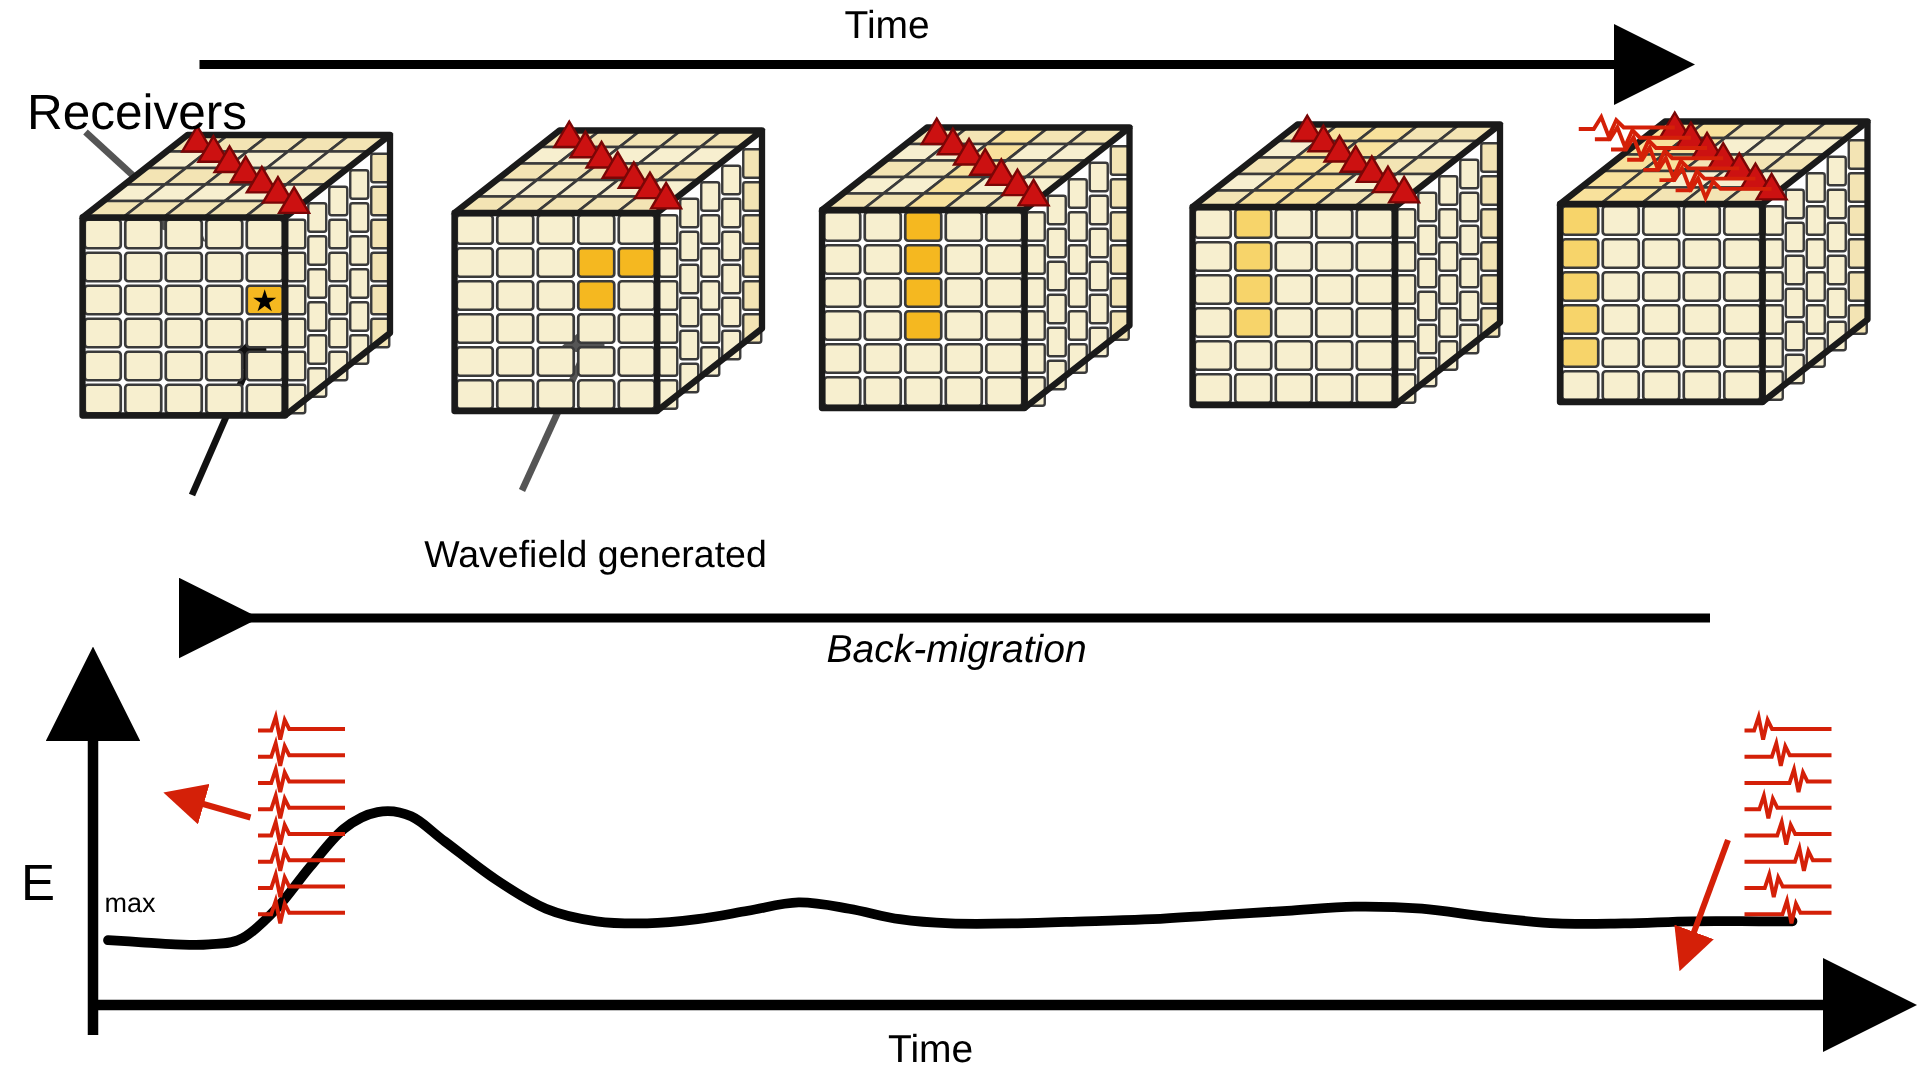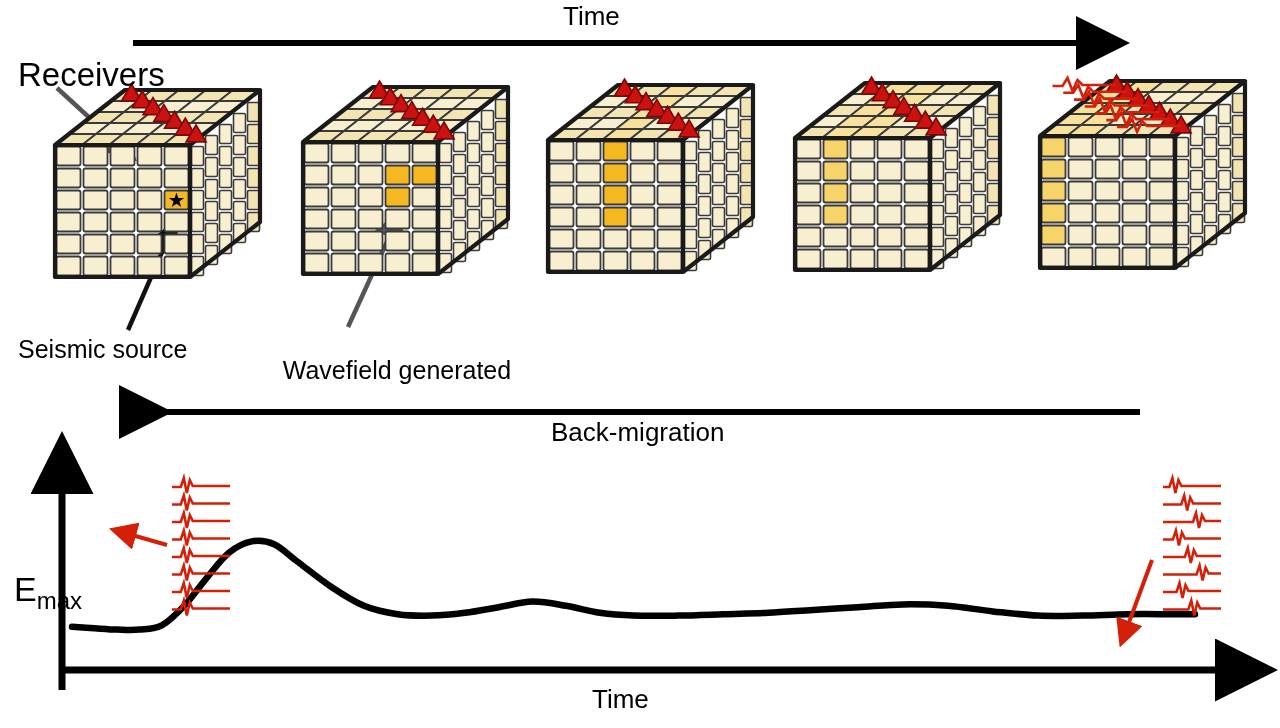--- a/index.html
+++ b/index.html
@@ -8,24 +8,24 @@
     font-family:"Liberation Sans","DejaVu Sans",sans-serif;
     color:#000;
   }
   #root{position:absolute;left:0;top:0;width:1280px;height:728px;}
   svg.layer{position:absolute;left:0;top:0;width:1280px;height:728px;overflow:visible;}
   .lbl{position:absolute;white-space:pre;line-height:1.08;}
   .lbl-receivers{left:18px;top:57px;font-size:33px;}
   .lbl-source{left:18px;top:336px;font-size:25px;}
   .lbl-wavefield{left:255px;top:330px;font-size:25px;}
   .lbl-time-top{left:563px;top:2px;font-size:26px;}
-  .lbl-backmig{left:551px;top:418px;font-size:26px;}
+  .lbl-backmig{left:551px;top:418px;font-size:26px;font-style:italic;}
   .lbl-time-bot{left:592px;top:685px;font-size:26px;}
   .lbl-emax{position:absolute;left:14px;top:570px;font-size:34px;}
-  .lbl-emax sub{font-size:24px;}
+  .lbl-emax sub{font-size:18px;margin-left:33px;}
 </style>
 </head>
 <body>
 
 <div id="root">
 
   <svg class="layer" viewBox="0 0 1280 728">
     <defs>
       <marker id="ah-r" markerWidth="9" markerHeight="9" refX="1" refY="4.5" orient="auto">
         <path d="M0,0 L9,4.5 L0,9 Z" fill="#000"></path>
@@ -641,21 +641,20 @@
 
     <g>
       <line x1="167" y1="545" x2="132" y2="535" stroke="#D42008" stroke-width="4" marker-end="url(#ah-red)"></line>
     </g>
     <g>
       <line x1="1152" y1="560" x2="1128" y2="625" stroke="#D42008" stroke-width="4" marker-end="url(#ah-red)"></line>
     </g>
   </svg>
 
   <div class="lbl lbl-receivers">Receivers</div>
-  <div class="lbl lbl-source">Seismic source</div>
   <div class="lbl lbl-wavefield">
     <span>Wavefield generated</span><br>
   </div>
   <div class="lbl lbl-time-top">Time</div>
   <div class="lbl lbl-backmig">Back-migration</div>
   <div class="lbl lbl-time-bot">Time</div>
   <div class="lbl-emax"><span>E</span><sub>max</sub></div>
 
 </div>
 

